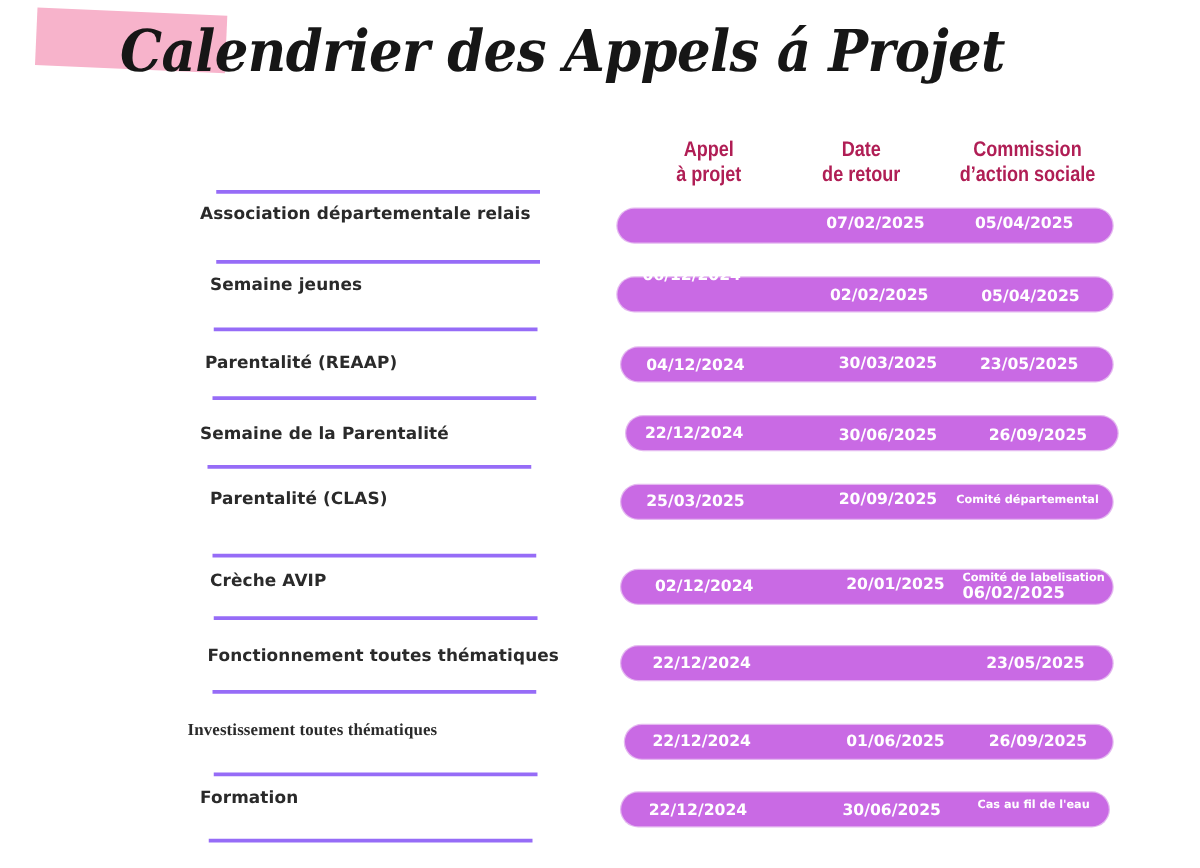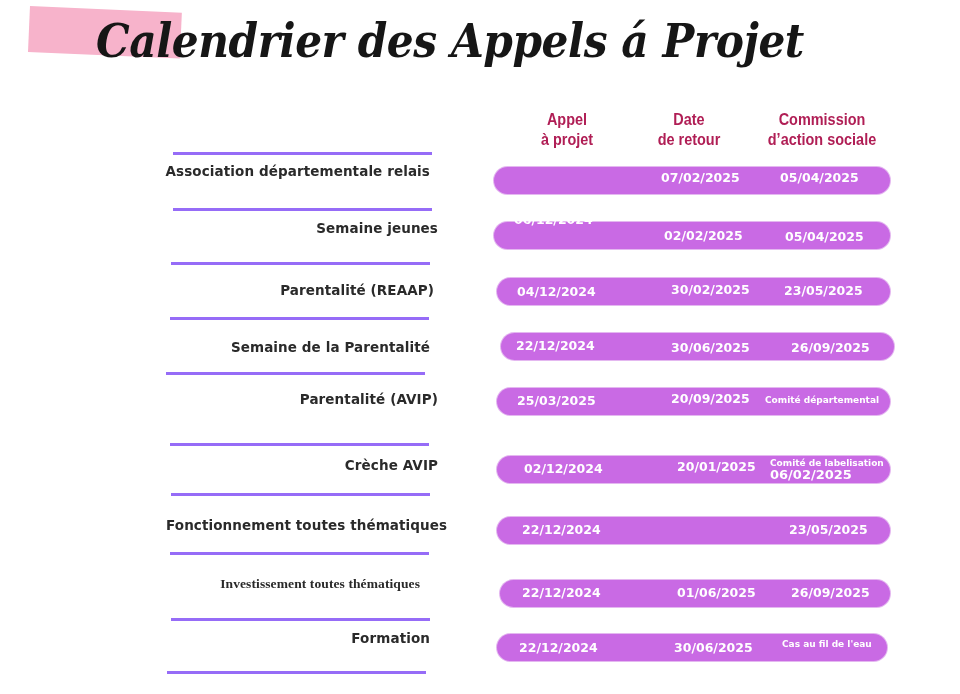--- a/index.html
+++ b/index.html
@@ -60,21 +60,21 @@
       background: #8b5cf6;
       opacity: 0.9;
     }
     .row-label {
       position: absolute;
       font-family: "DejaVu Sans", sans-serif;
       font-weight: bold;
       font-size: 13.5px;
       color: #2a2a2a;
       white-space: nowrap;
-      text-align: right;
+      text-align: left;
       width: 270px;
       letter-spacing: 0.1px;
     }
     .pill {
       position: absolute;
       height: 27px;
       border-radius: 14px;
       background: #c96ae4;
       box-shadow: 0 0 0 1px #e4b8f0;
     }
@@ -123,39 +123,39 @@
 <div class="hline" style="left:170px;top:443px;width:259px;"></div>
 <div class="hline" style="left:171px;top:493px;width:259px;"></div>
 <div class="hline" style="left:170px;top:552px;width:259px;"></div>
 <div class="hline" style="left:171px;top:618px;width:259px;"></div>
 <div class="hline" style="left:167px;top:671px;width:259px;"></div>
 
 <div class="row-label" style="left:160px;top:163px;">Association départementale relais</div>
 <div class="row-label" style="left:168px;top:220px;">Semaine jeunes</div>
 <div class="row-label" style="left:164px;top:282px;">Parentalité (REAAP)</div>
 <div class="row-label" style="left:160px;top:339px;">Semaine de la Parentalité</div>
-<div class="row-label" style="left:168px;top:391px;">Parentalité (AVIP)</div>
+<div class="row-label" style="left:168px;top:391px;">Parentalité (CLAS)</div>
 <div class="row-label" style="left:168px;top:457px;">Crèche AVIP</div>
 <div class="row-label" style="left:166px;top:517px;">Fonctionnement toutes thématiques</div>
 <div class="row-label" style="left:150px;top:576px;font-family:Liberation Serif, serif;">Investissement toutes thématiques</div>
 <div class="row-label" style="left:160px;top:630px;">Formation</div>
 
 <div class="pill" style="left:494px;top:167px;width:396px;"></div>
 <div class="cell" style="left:515px;top:170px;"></div>
 <div class="cell" style="left:661px;top:170px;">07/02/2025</div>
 <div class="cell" style="left:780px;top:170px;">05/04/2025</div>
 
 <div class="pill" style="left:494px;top:222px;width:396px;"></div>
 <div class="cell" style="left:514px;top:212px;">06/12/2024</div>
 <div class="cell" style="left:664px;top:228px;">02/02/2025</div>
 <div class="cell" style="left:785px;top:229px;">05/04/2025</div>
 
 <div class="pill" style="left:497px;top:278px;width:393px;"></div>
 <div class="cell" style="left:517px;top:284px;">04/12/2024</div>
-<div class="cell" style="left:671px;top:282px;">30/02/2025</div>
+<div class="cell" style="left:671px;top:282px;">30/03/2025</div>
 <div class="cell" style="left:784px;top:283px;">23/05/2025</div>
 
 <div class="pill" style="left:501px;top:333px;width:393px;"></div>
 <div class="cell" style="left:516px;top:338px;">22/12/2024</div>
 <div class="cell" style="left:671px;top:340px;">30/06/2025</div>
 <div class="cell" style="left:791px;top:340px;">26/09/2025</div>
 
 <div class="pill" style="left:497px;top:388px;width:393px;"></div>
 <div class="cell" style="left:517px;top:393px;">25/03/2025</div>
 <div class="cell" style="left:671px;top:391px;">20/09/2025</div>

